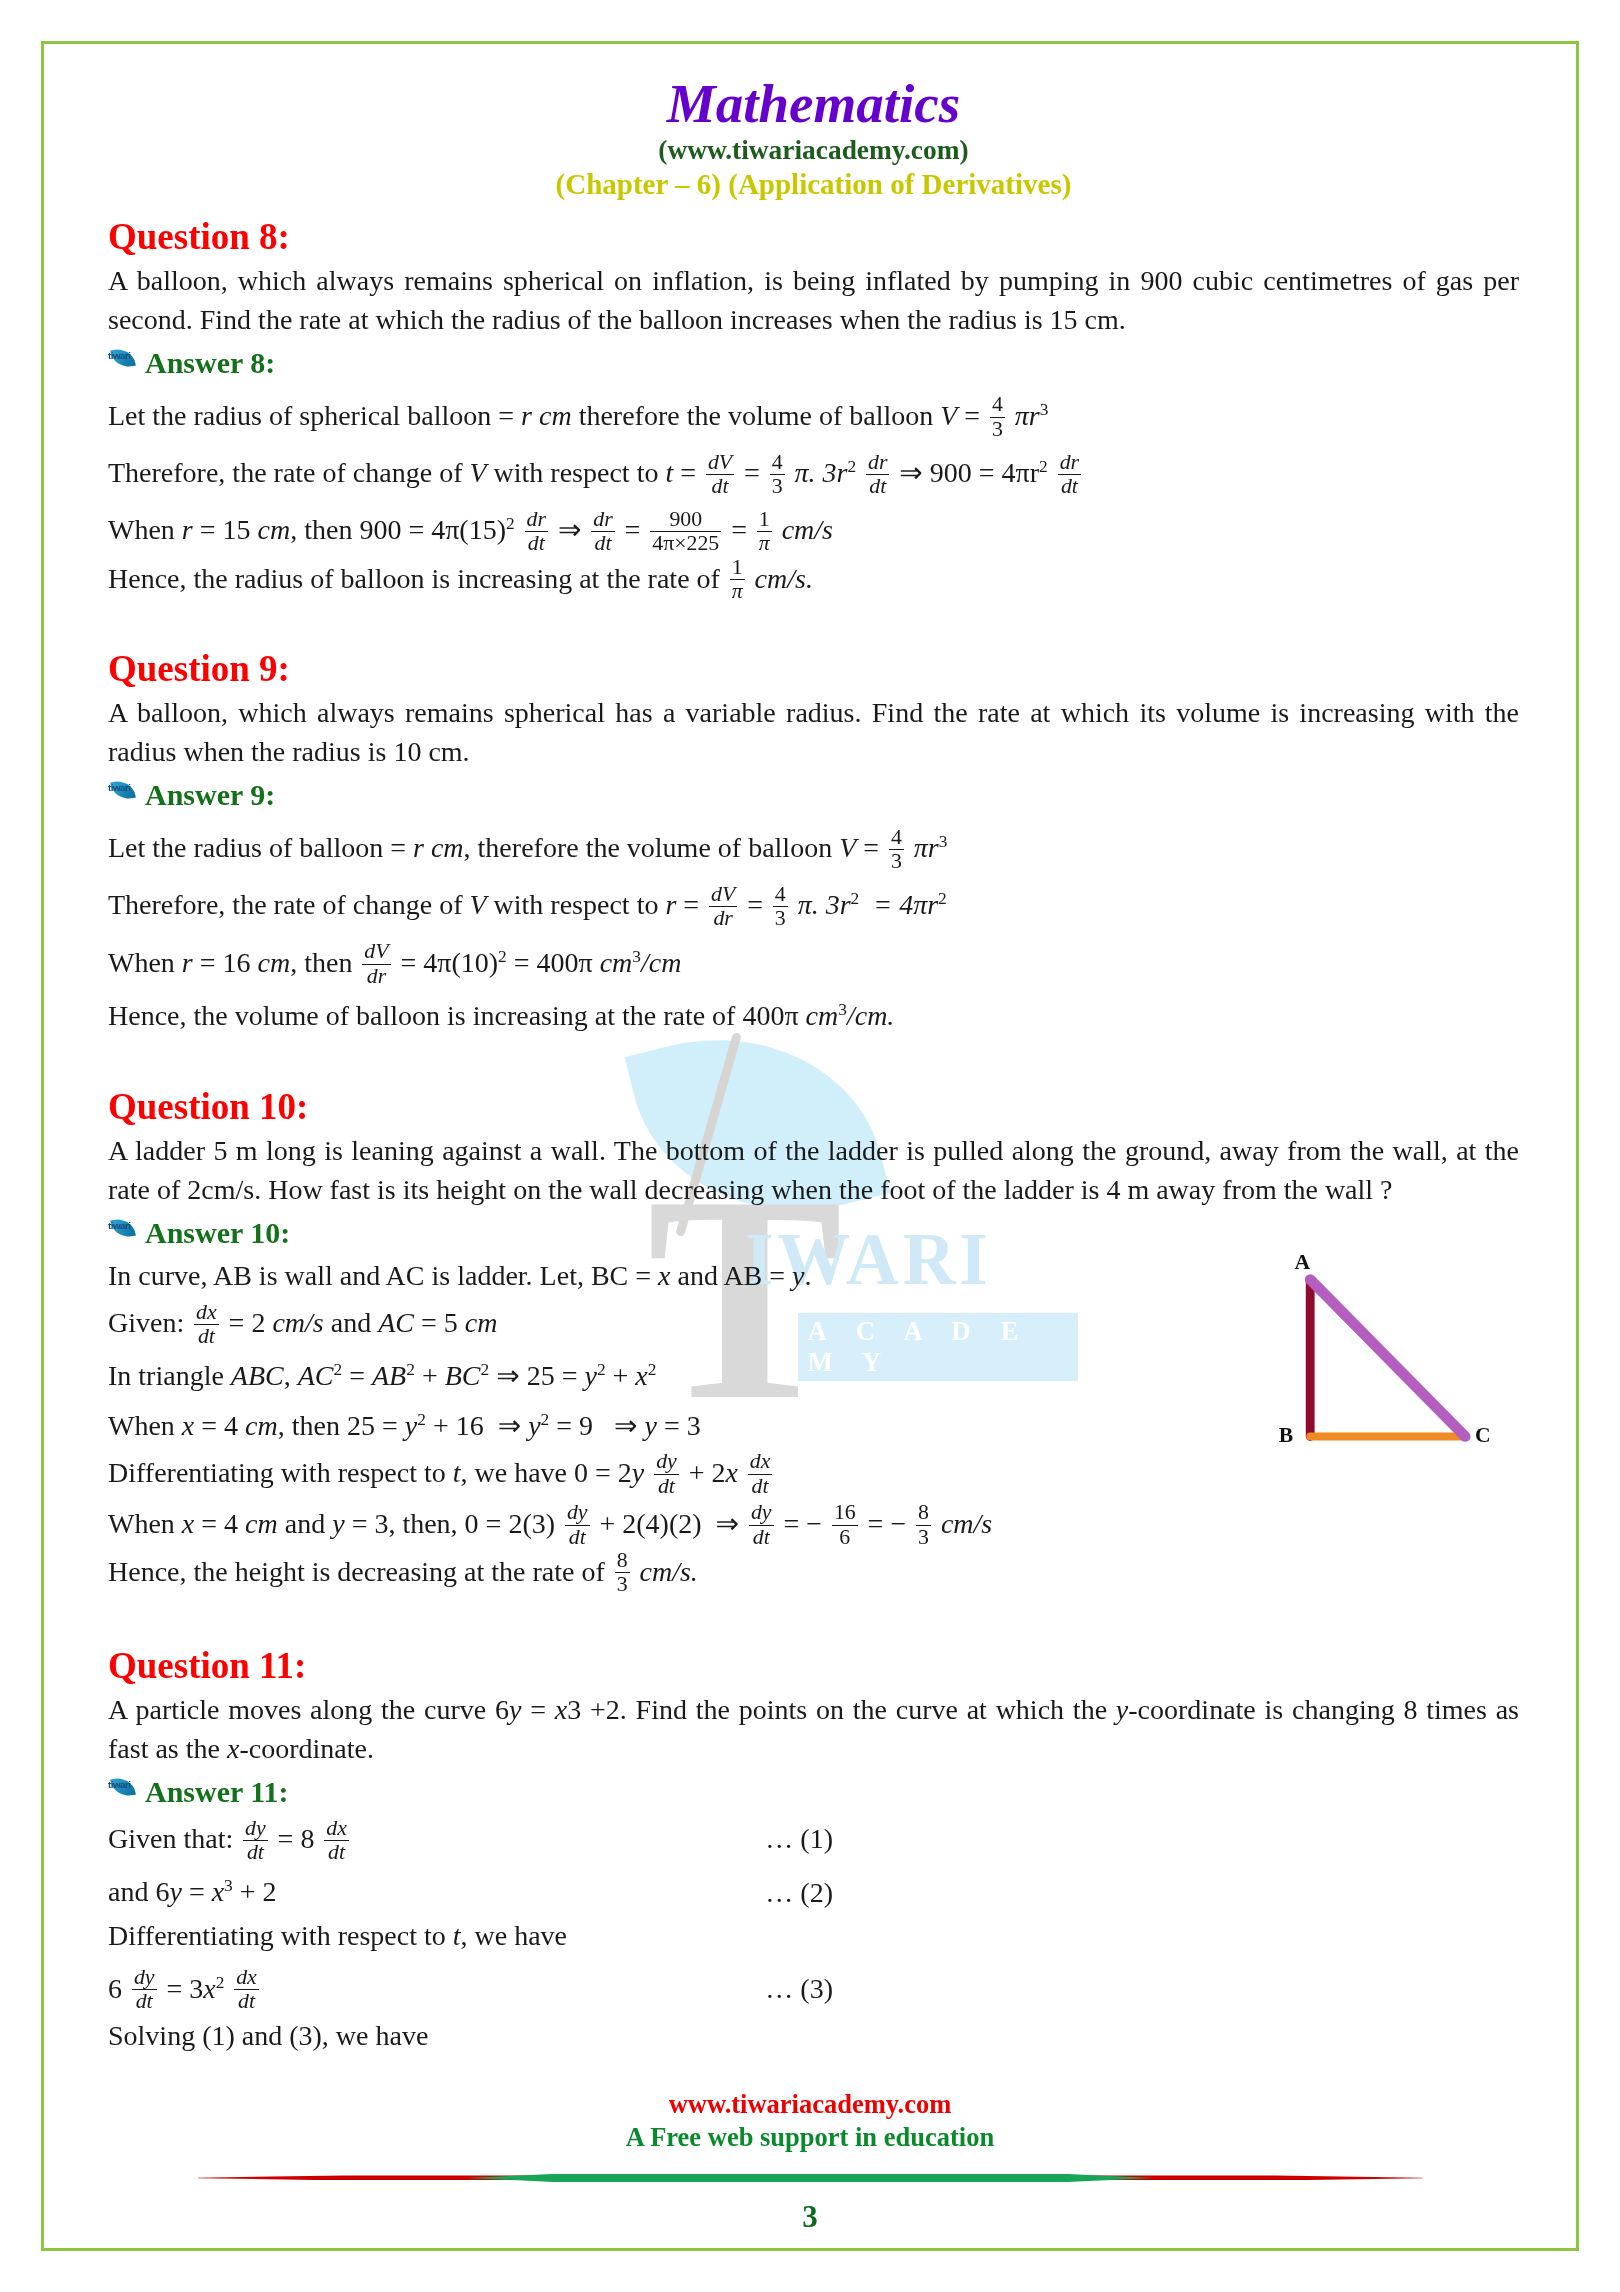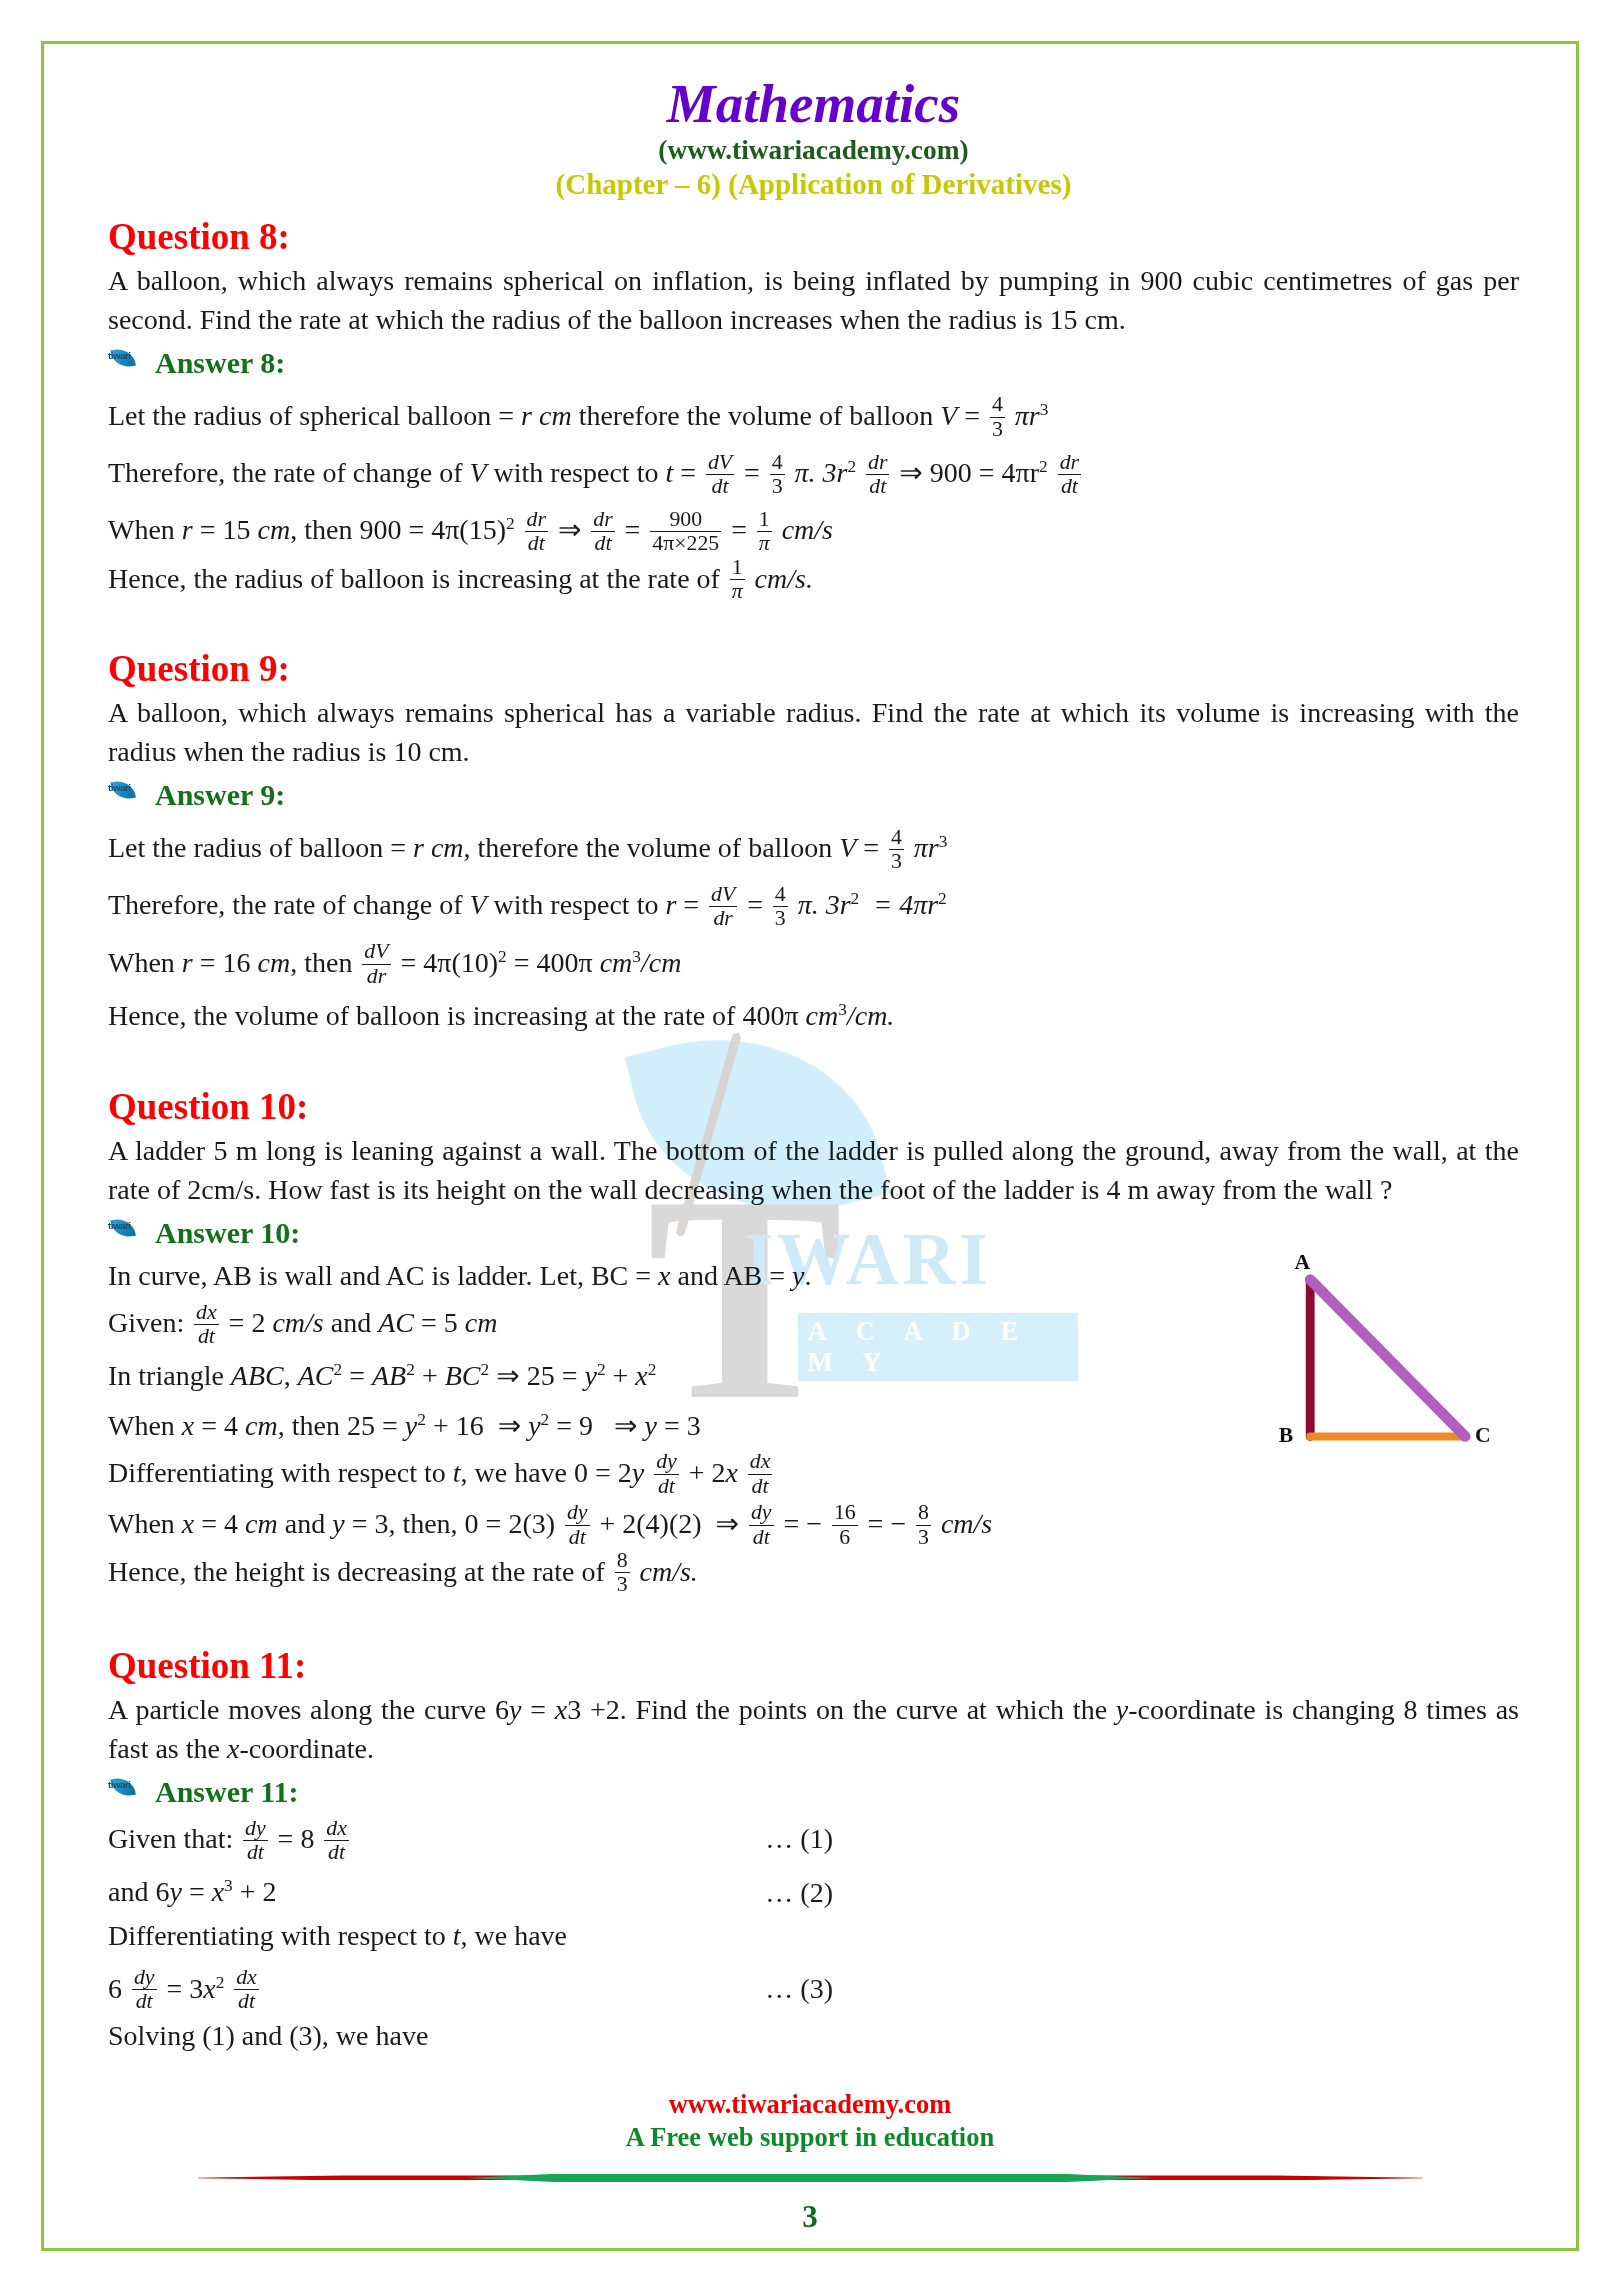--- a/index.html
+++ b/index.html
@@ -169,21 +169,21 @@
     display: flex;
     align-items: center;
     gap: 2px;
   }
   .leaf-icon {
     display: inline-block;
     position: relative;
     width: 29px;
     height: 29px;
     flex: none;
-    margin-right: 16px;
+    margin-right: 6px;
   }
   .leaf-icon .lf {
     position: absolute;
     left: 3.9px; top: 0px;
     width: 21.6px; height: 19.6px;
     background: linear-gradient(135deg,#2fa8d6,#0a6d9e);
     border-radius: 0 90% 0 90%;
     transform: rotate(-12deg);
   }
   .leaf-icon .lt {

